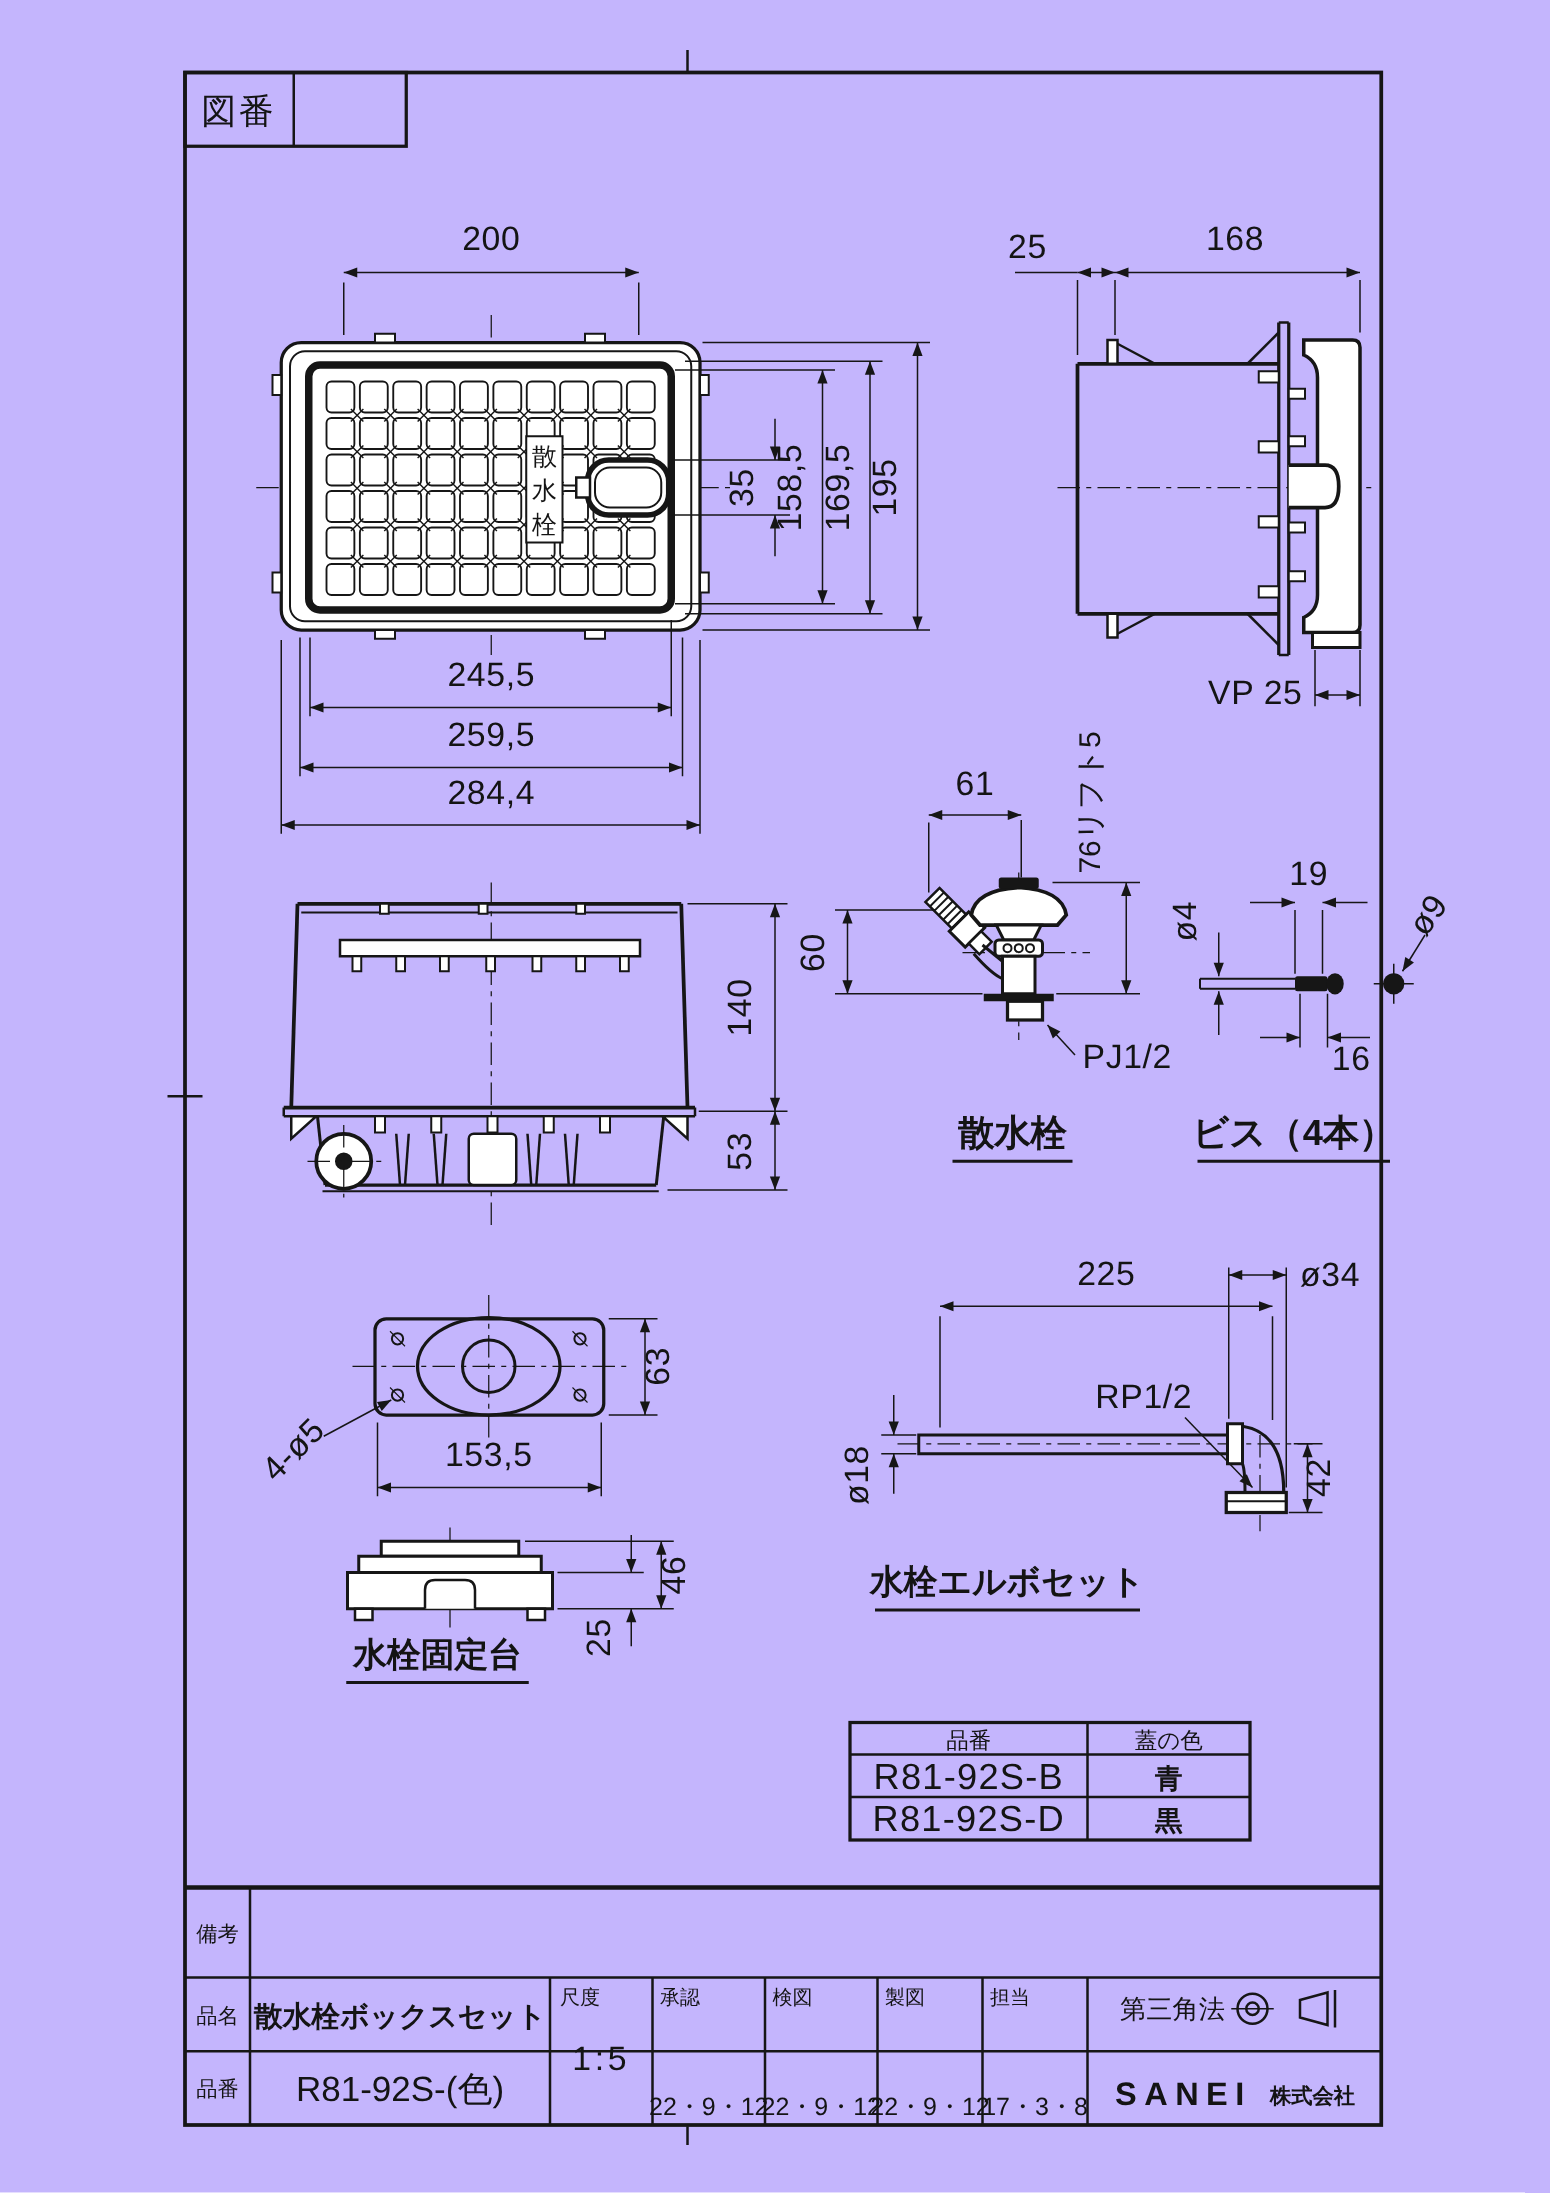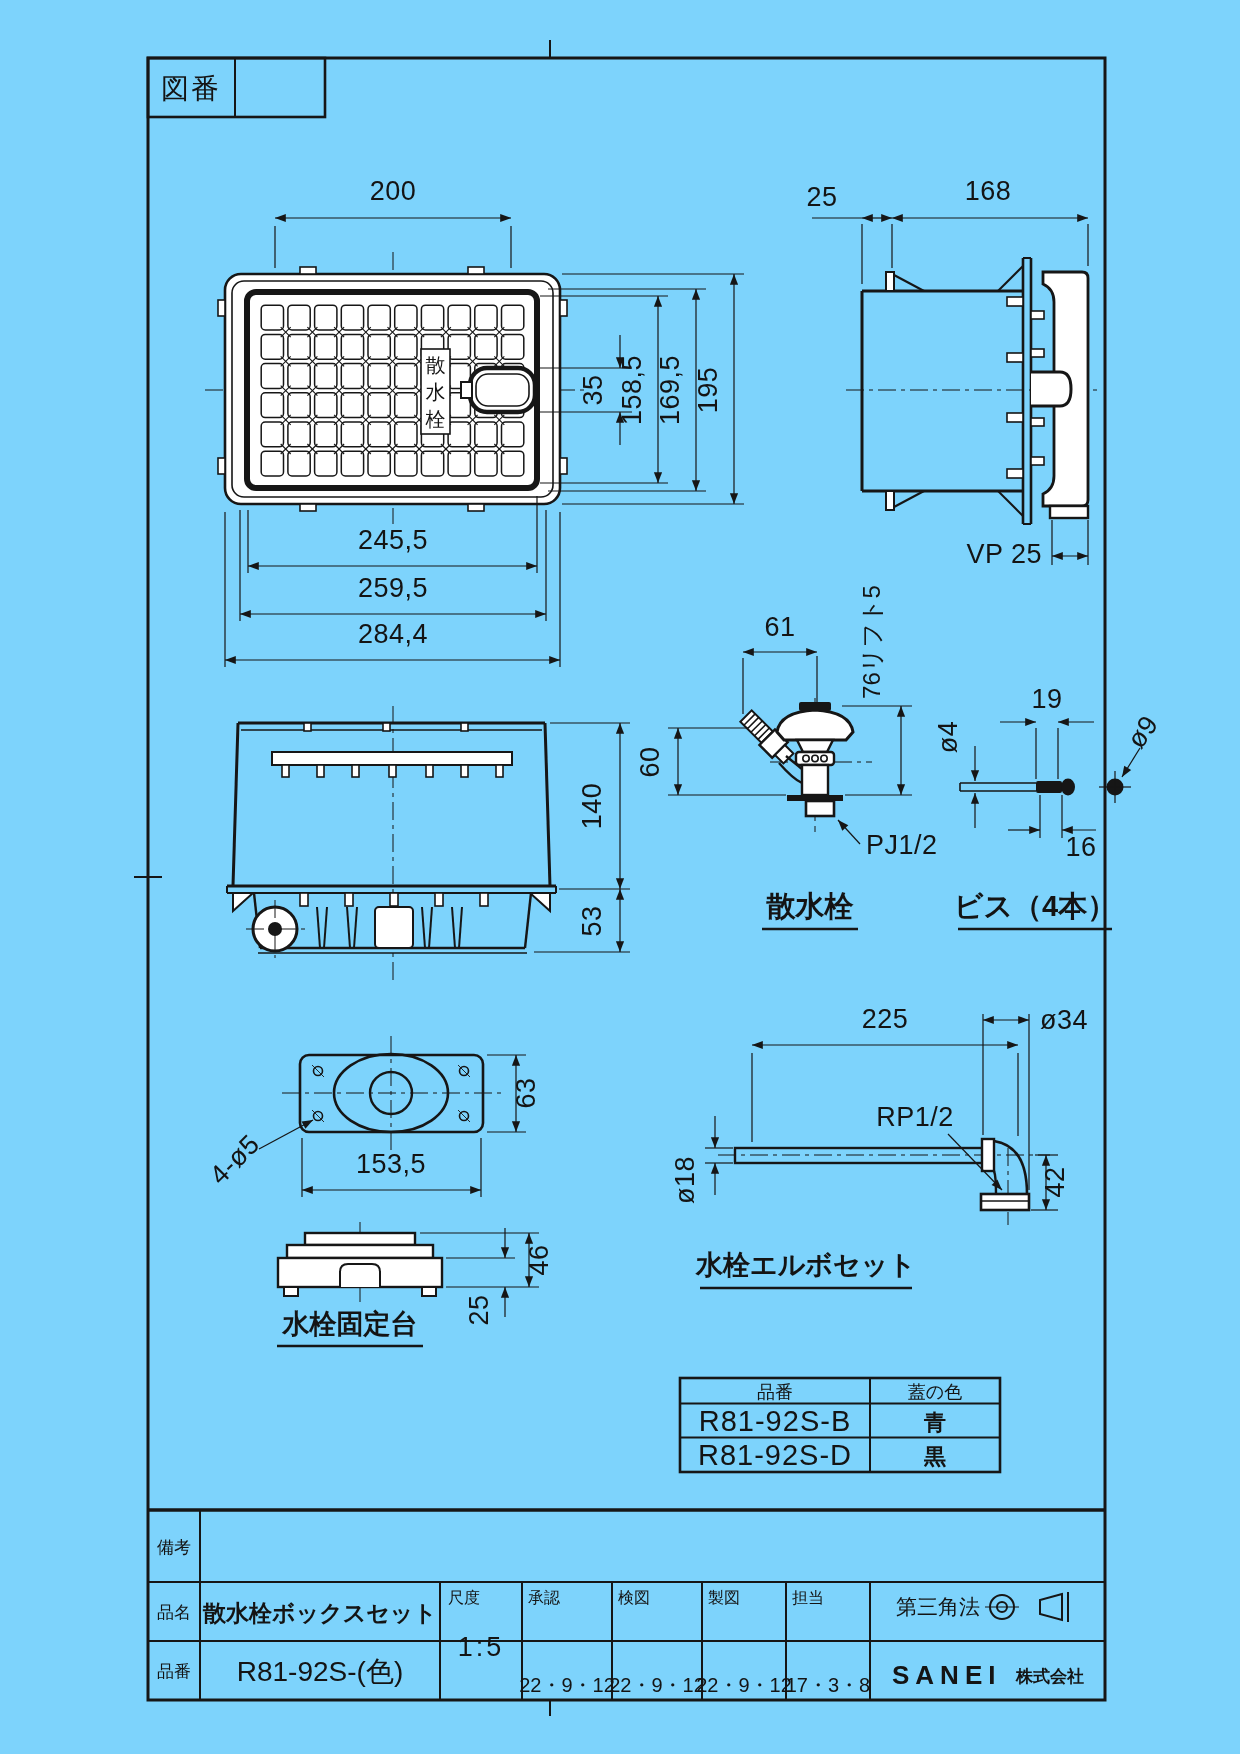--- a/index.html
+++ b/index.html
@@ -1,16 +1,16 @@
 <!DOCTYPE html>
 <html><head>
 <meta charset="utf-8">
 <style>
   html,body{margin:0;padding:0;background:#fff}
-  .page{position:relative;width:1240px;height:1754px;background:#7dd3fc;font-family:"Liberation Sans","DejaVu Sans",sans-serif}
+  .page{position:relative;width:1240px;height:1754px;background:#c4b5fd;font-family:"Liberation Sans","DejaVu Sans",sans-serif}
   svg{display:block}
   svg *{stroke:#161616;fill:none}
   svg text{stroke:none;fill:#141414;font-family:"Liberation Sans","DejaVu Sans",sans-serif}
   .s3{stroke-width:3}
   .s26{stroke-width:2.6}
   .s24{stroke-width:2.4}
   .s2{stroke-width:2}
   .s16{stroke-width:1.6}
   .dim{stroke-width:1.2}
   .cl{stroke-width:1;stroke-dasharray:18 5 4 5}

